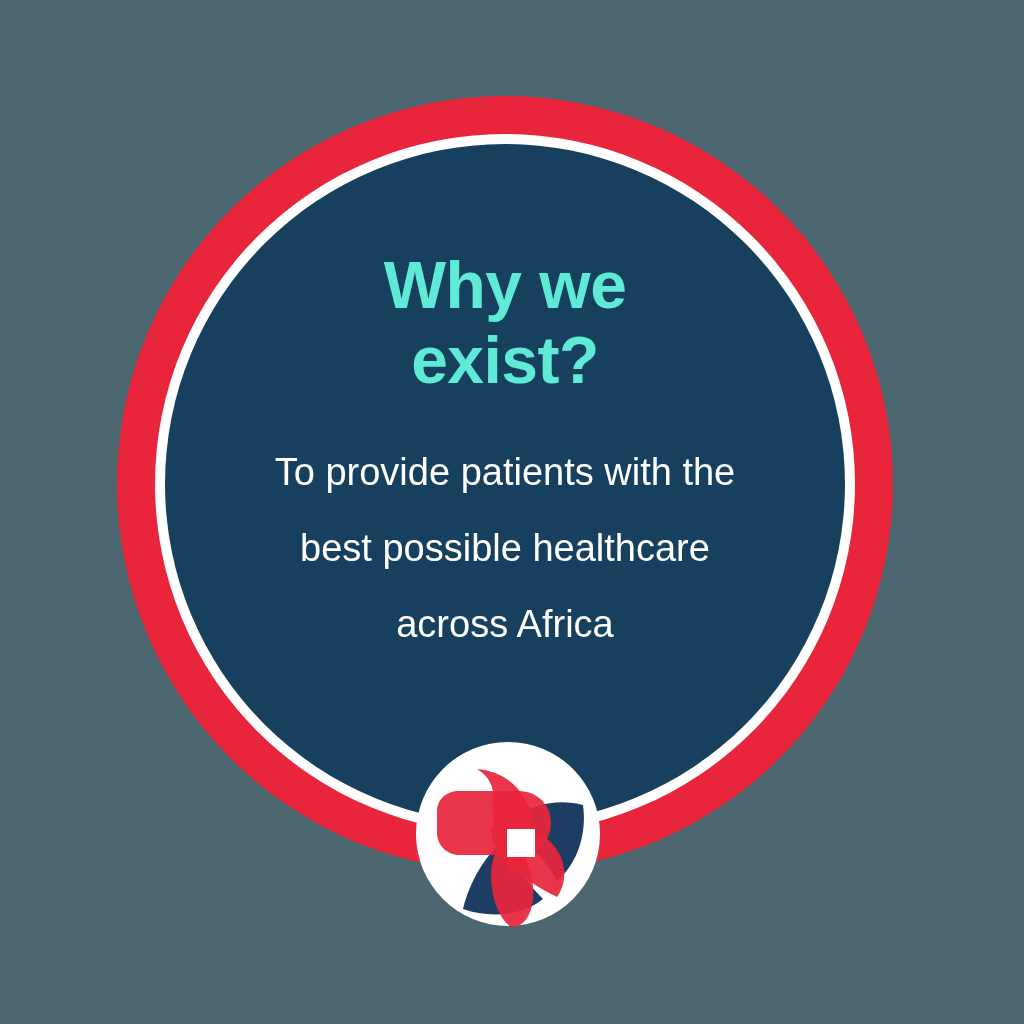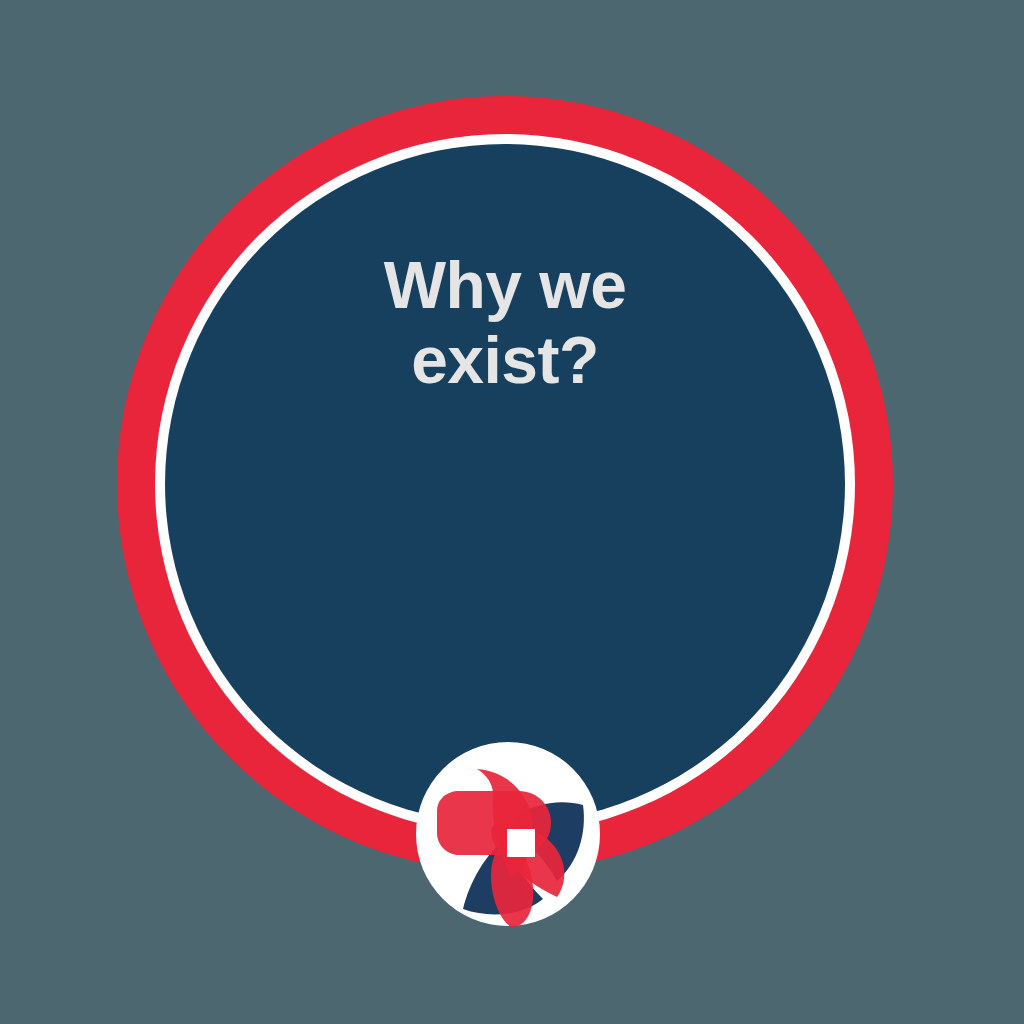--- a/index.html
+++ b/index.html
@@ -64,21 +64,21 @@
     display: flex;
     flex-direction: column;
     align-items: center;
     justify-content: flex-start;
     padding-top: 104px;
     box-sizing: border-box;
     pointer-events: none;
   }
 
   .headline {
-    color: #e5e5e5;
+    color: #5eead4;
     font-size: 66px;
     font-weight: bold;
     line-height: 1.14;
     text-align: center;
     letter-spacing: -0.5px;
     max-width: 430px;
     margin: 0;
   }
 
   .subtext {
@@ -109,20 +109,21 @@
 <body style="background: rgb(76, 103, 112);">
 
 <div id="stage">
 
   <div class="ring-outer" style="background: rgb(232, 37, 59);"></div>
   <div class="ring-gap" style="background: rgb(255, 255, 255);"></div>
   <div class="disc-inner" style="background: rgb(23, 64, 95);"></div>
 
   <div class="content">
     <h1 class="headline">Why we exist?</h1>
+    <p class="subtext">To provide patients with the best possible healthcare across Africa</p>
   </div>
 
   <div class="logo-badge">
     <svg viewBox="0 0 186 186" xmlns="http://www.w3.org/2000/svg" aria-hidden="true">
 
       <circle cx="93" cy="93" r="92" fill="#ffffff"></circle>
 
       <g>
 
         <path d="M 99 76

